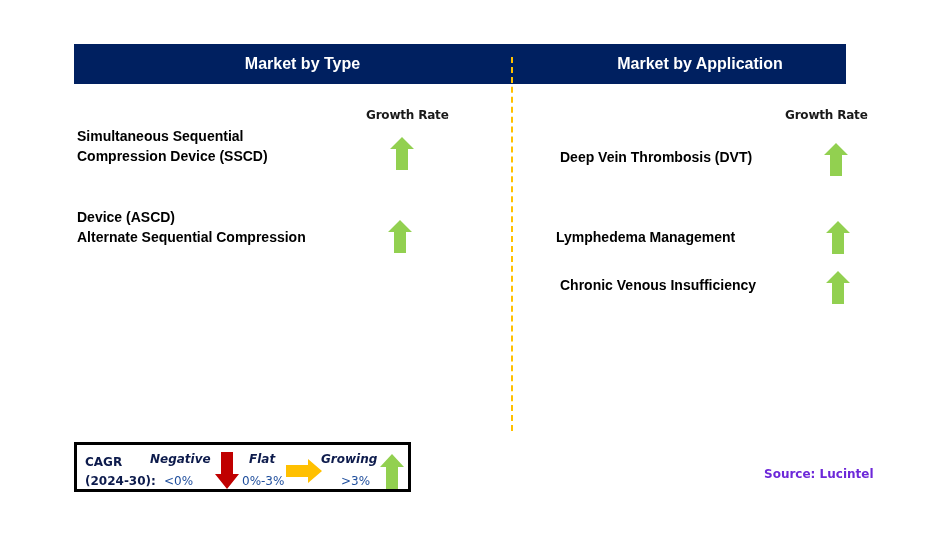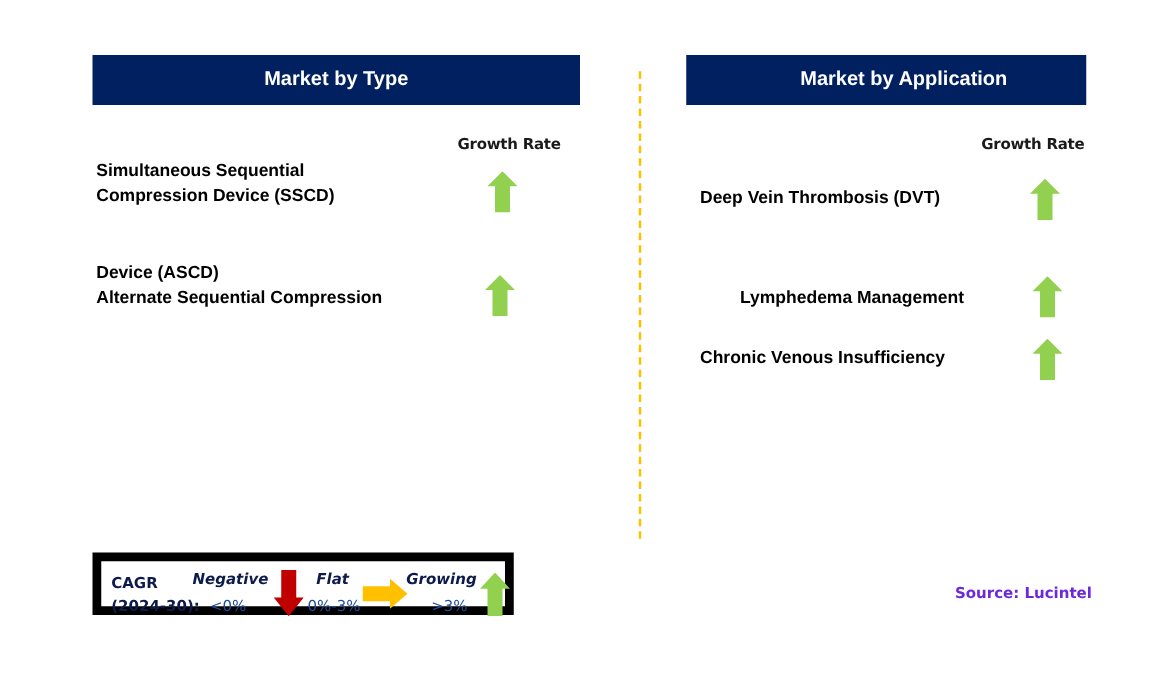--- a/index.html
+++ b/index.html
@@ -5,22 +5,22 @@
     * { box-sizing: border-box; margin: 0; padding: 0; }
     html, body { width: 941px; height: 559px; background: #ffffff; overflow: hidden; }
     body { position: relative; font-family: "Liberation Sans", sans-serif; }
 
     .header {
       position: absolute; top: 44px; height: 40px;
       background: #002060; color: #ffffff;
       font-family: "Liberation Sans", sans-serif; font-weight: bold; font-size: 16px;
       display: flex; align-items: center; justify-content: center;
     }
-    #hdr-left { left: 74px; width: 390px; }
-    #hdr-right { left: 549px; width: 320px; padding-left: 28px; }
+    #hdr-left { left: 74px; width: 457px; }
+    #hdr-right { left: 526px; width: 320px; padding-left: 28px; }
 
     .growth-label {
       position: absolute; top: 108px;
       font-family: "DejaVu Sans", sans-serif; font-weight: bold; font-size: 12px;
       color: #1a1a1a; letter-spacing: -0.2px;
     }
     #gr-left { left: 366px; }
     #gr-right { left: 785px; }
 
     .item {
@@ -34,21 +34,21 @@
     }
     .arrow-up svg { width: 100%; height: 100%; display: block; }
 
     #divider {
       position: absolute; left: 511px; top: 57px; height: 374px; width: 0;
       border-left: 2px dashed #ffc000;
     }
 
     #legend {
       position: absolute; left: 74px; top: 442px; width: 337px; height: 50px;
-      border: 7px solid #000000; background: #fff;
+      border: 3px solid #000000; background: #fff;
     }
     .lg-text { position: absolute; font-family: "DejaVu Sans", sans-serif; }
     #lg-cagr { left: 8px; top: 8px; font-size: 12px; font-weight: bold; color: #0d1b4c; line-height: 19px; }
     .lg-head { font-size: 12px; font-weight: bold; font-style: italic; color: #0d1b4c; top: 7px; }
     .lg-sub { font-size: 12px; color: #1f4e9c; top: 29px; }
     #lg-neg-h { left: 73px; }
     #lg-neg-s { left: 87px; }
     #lg-flat-h { left: 172px; }
     #lg-flat-s { left: 165px; }
     #lg-grow-h { left: 244px; }
@@ -95,21 +95,21 @@
 
 <div id="divider"></div>
 
 <div class="item" style="left:560px; top:147px;">Deep Vein Thrombosis (DVT)</div>
 <div class="arrow-up" style="left:824px; top:143px;">
   <svg viewBox="0 0 24 33">
       <polygon points="12,0 24,12 18,12 18,33 6,33 6,12 0,12" fill="#92d050"></polygon>
     </svg>
 </div>
 
-<div class="item" style="left:592px; top:227px;">Lymphedema Management</div>
+<div class="item" style="left:556px; top:227px;">Lymphedema Management</div>
 <div class="arrow-up" style="left:826px; top:221px;">
   <svg viewBox="0 0 24 33">
       <polygon points="12,0 24,12 18,12 18,33 6,33 6,12 0,12" fill="#92d050"></polygon>
     </svg>
 </div>
 
 <div class="item" style="left:560px; top:275px;">Chronic Venous Insufficiency</div>
 <div class="arrow-up" style="left:826px; top:271px;">
   <svg viewBox="0 0 24 33">
       <polygon points="12,0 24,12 18,12 18,33 6,33 6,12 0,12" fill="#92d050"></polygon>

